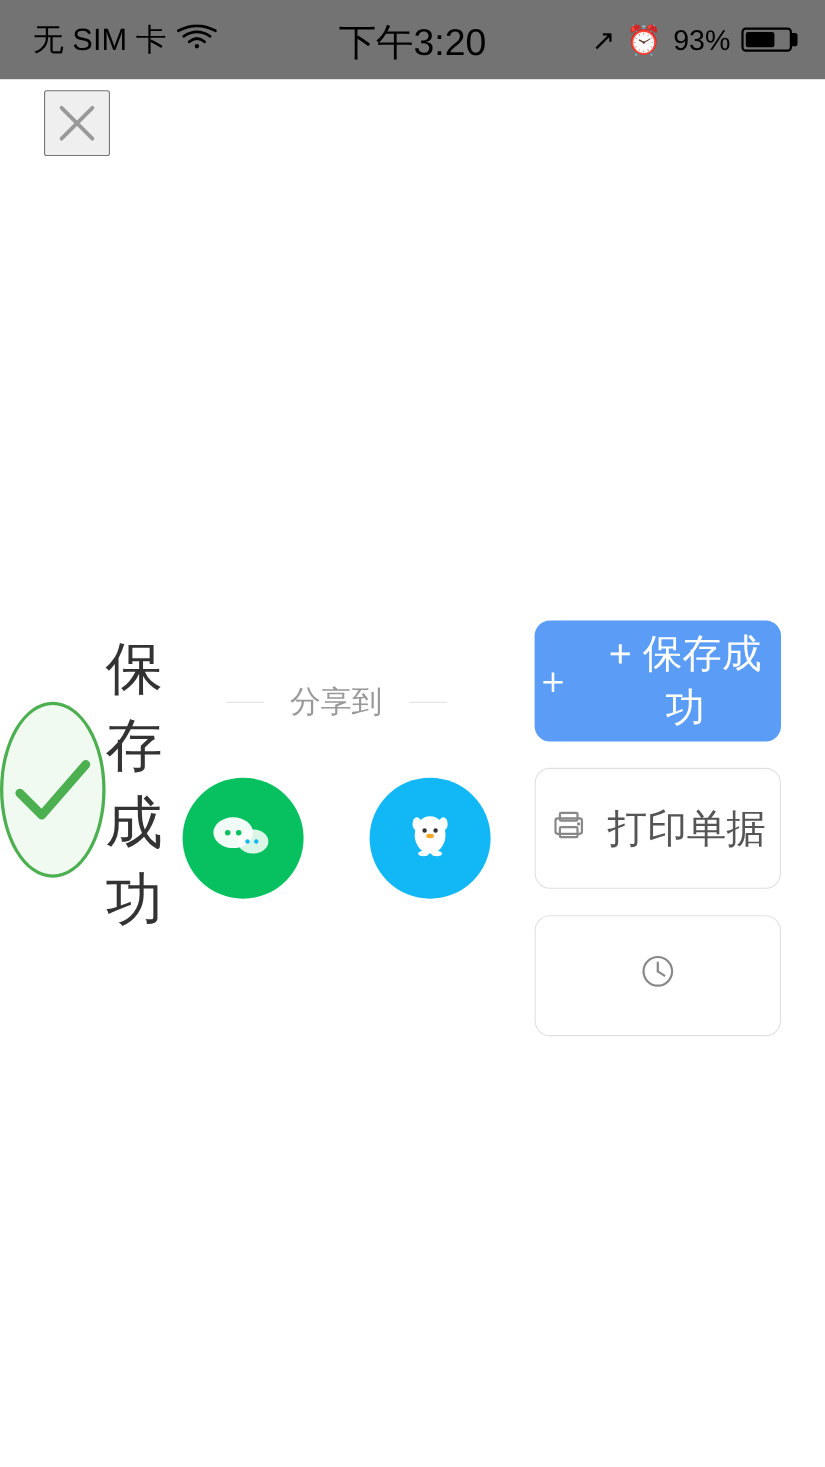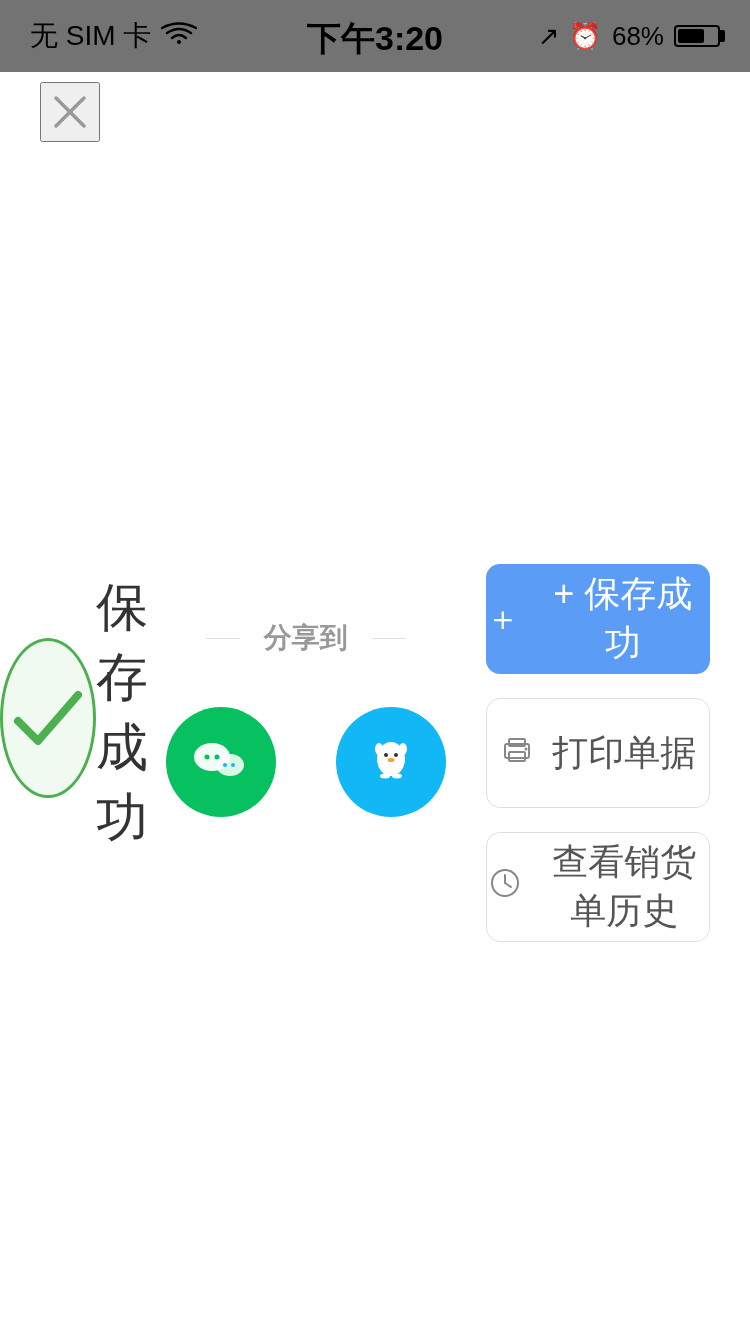--- a/index.html
+++ b/index.html
@@ -30,21 +30,21 @@
       display: flex;
       align-items: center;
       gap: 10px;
       font-size: 28px;
       color: #000;
       font-weight: 500;
     }
 
     .status-center {
       font-size: 34px;
-      font-weight: 700;
+      font-weight: 400;
       color: #000;
       position: absolute;
       left: 50%;
       transform: translateX(-50%);
       top: 16px;
     }
 
     .status-right {
       display: flex;
       align-items: center;
@@ -143,21 +143,20 @@
       margin-bottom: 60px;
     }
 
     
     .share-section {
       width: 100%;
       display: flex;
       flex-direction: column;
       align-items: center;
       margin-bottom: 50px;
-      font-weight: bold;
     }
 
     .divider-row {
       width: 100%;
       display: flex;
       align-items: center;
       padding: 0 40px;
       margin-bottom: 50px;
     }
 
@@ -257,21 +256,21 @@
       <path d="M6 11 Q18 3 30 11" stroke="#000" stroke-width="2.5" fill="none" stroke-linecap="round"></path>
       <path d="M1 6 Q18 -3 35 6" stroke="#000" stroke-width="2.5" fill="none" stroke-linecap="round"></path>
     </svg>
   </div>
 
   <div class="status-center">下午3:20</div>
 
   <div class="status-right">
     <span>↗</span>
     <span>⏰</span>
-    <span>68%</span>
+    <span>93%</span>
     <div class="battery-icon">
       <div class="battery-body">
         <div class="battery-fill"></div>
       </div>
     </div>
   </div>
 </div>
 
 <button class="close-btn">
   <svg viewBox="0 0 40 40" fill="none" xmlns="http://www.w3.org/2000/svg">
@@ -352,17 +351,16 @@
     </button>
 
     <button class="btn-secondary">
       <span class="btn-icon">
         <svg width="36" height="36" viewBox="0 0 36 36" fill="none" xmlns="http://www.w3.org/2000/svg">
           <circle cx="18" cy="18" r="13" stroke="#888" stroke-width="2" fill="none"></circle>
           <line x1="18" y1="10" x2="18" y2="18" stroke="#888" stroke-width="2" stroke-linecap="round"></line>
           <line x1="18" y1="18" x2="24" y2="22" stroke="#888" stroke-width="2" stroke-linecap="round"></line>
         </svg>
       </span>
-      <span>查看销货单历史</span>
     </button>
 
   </div>
 </div>
 
 </body></html>

